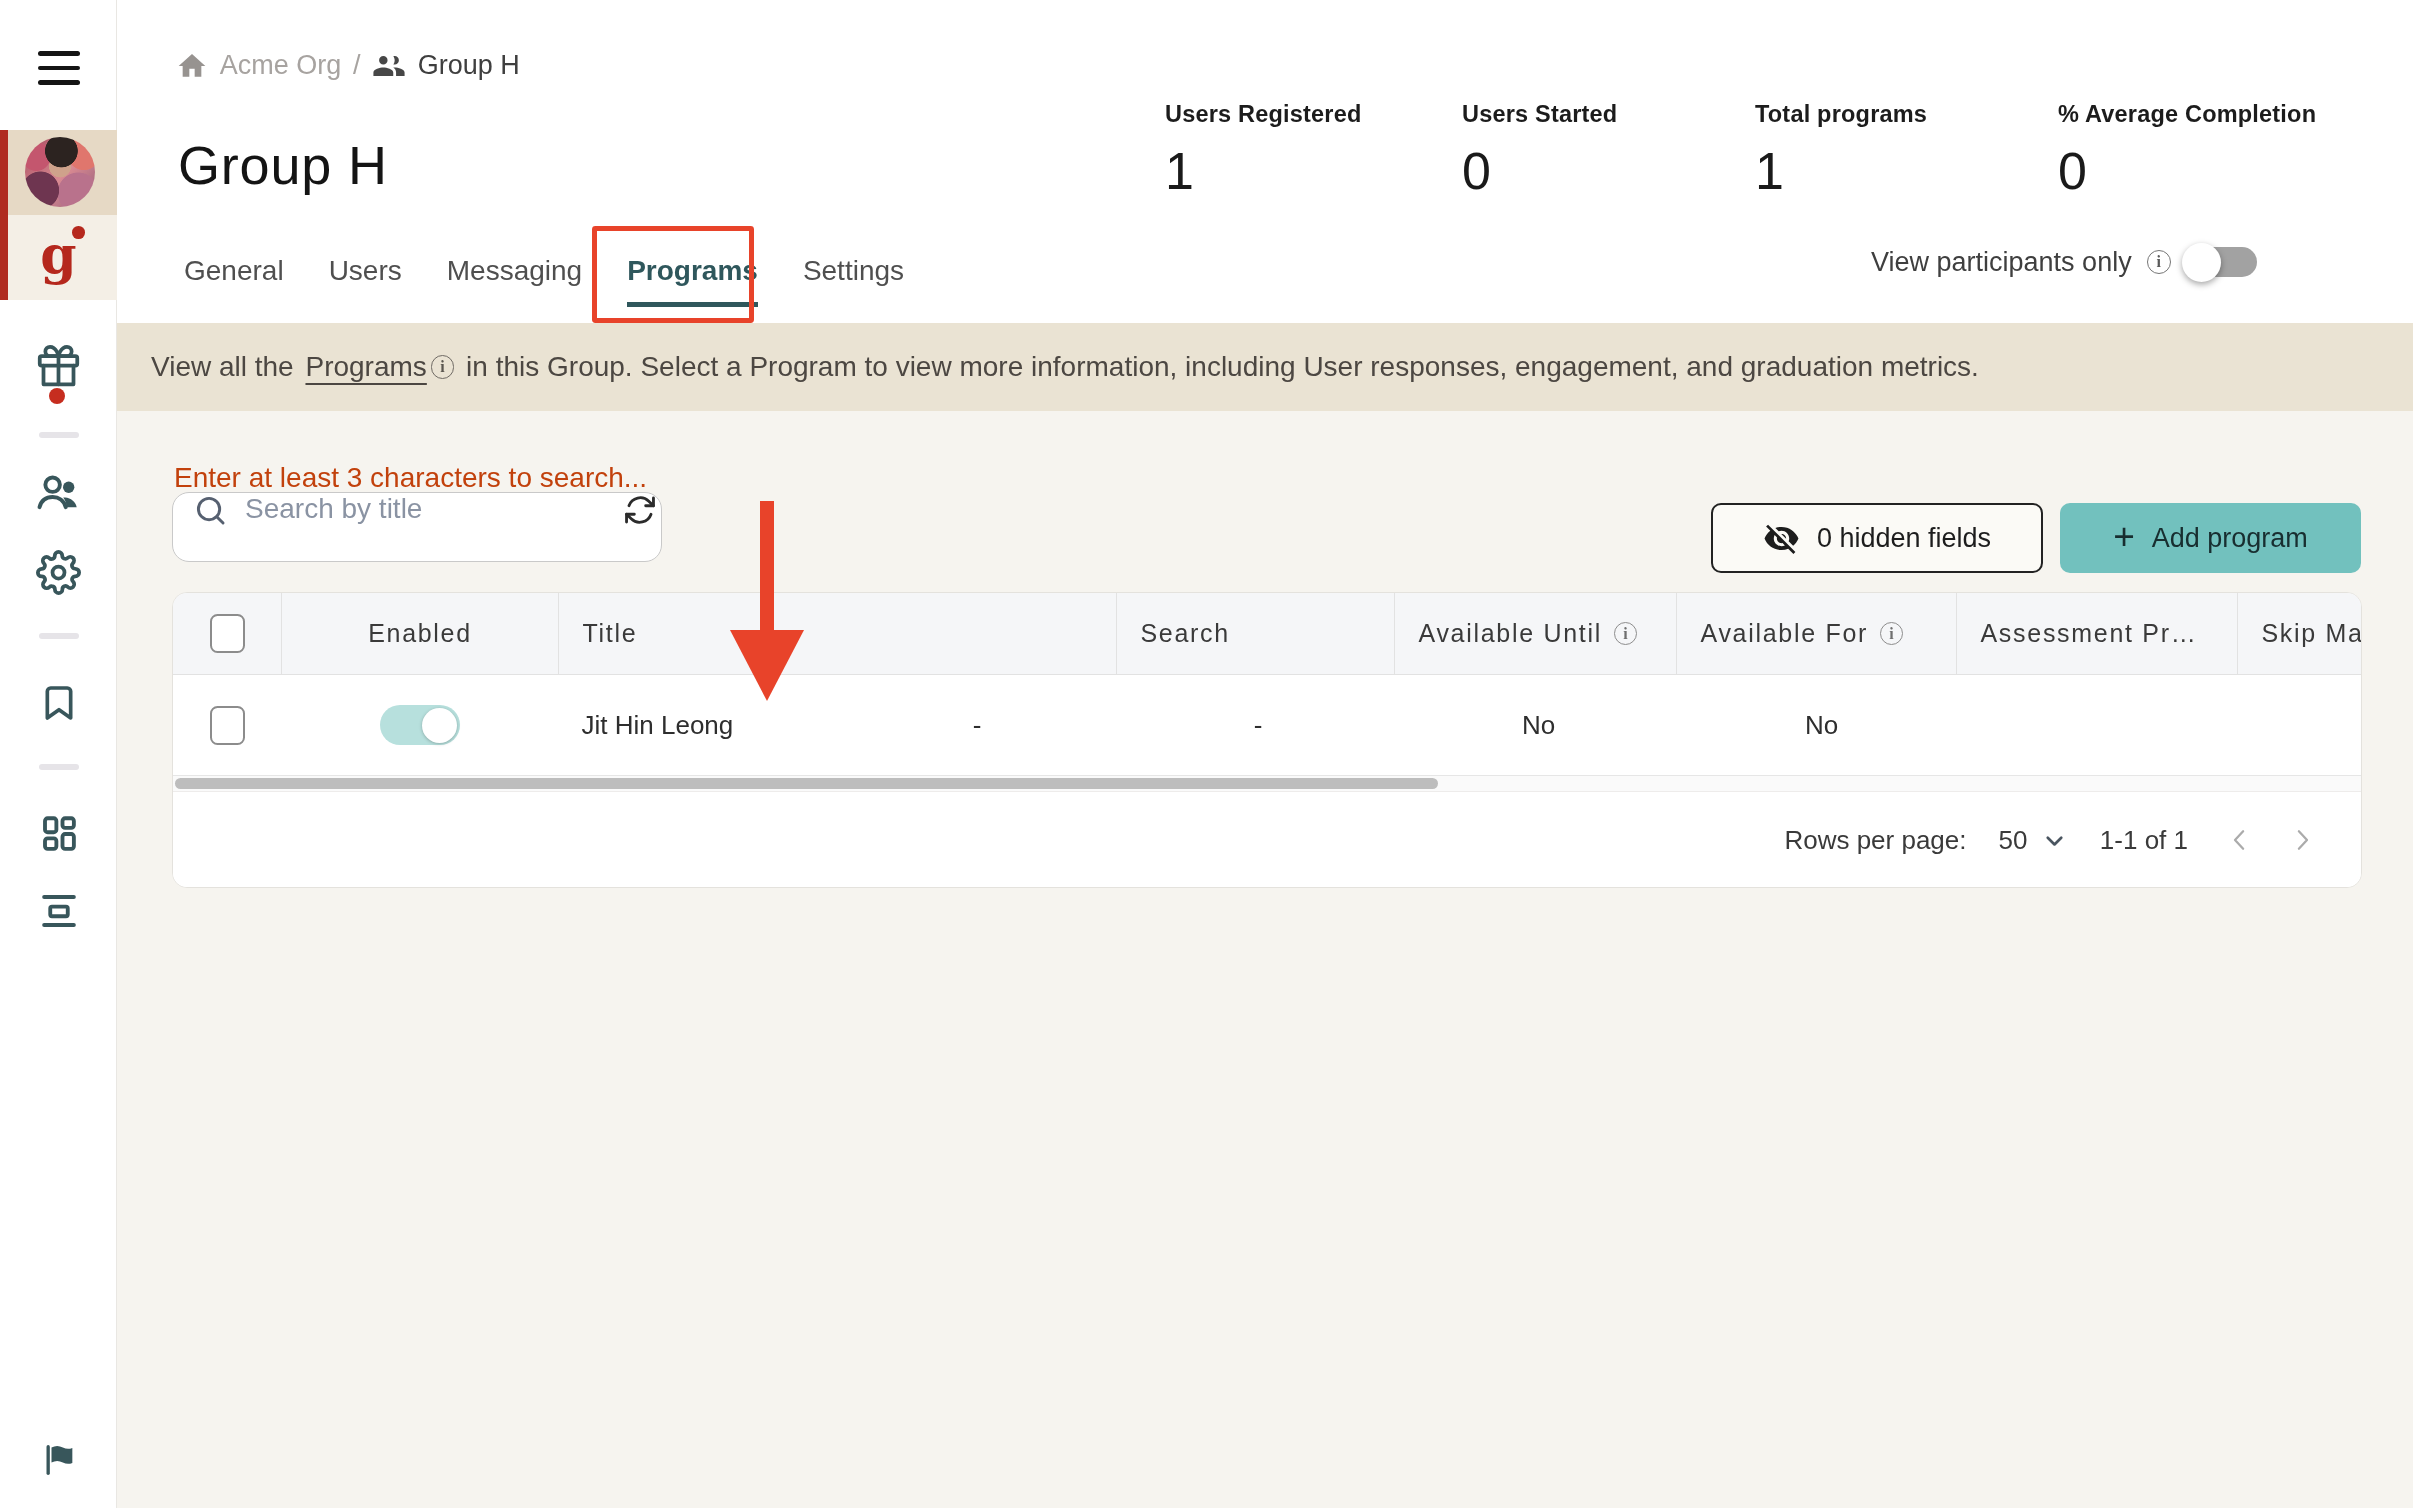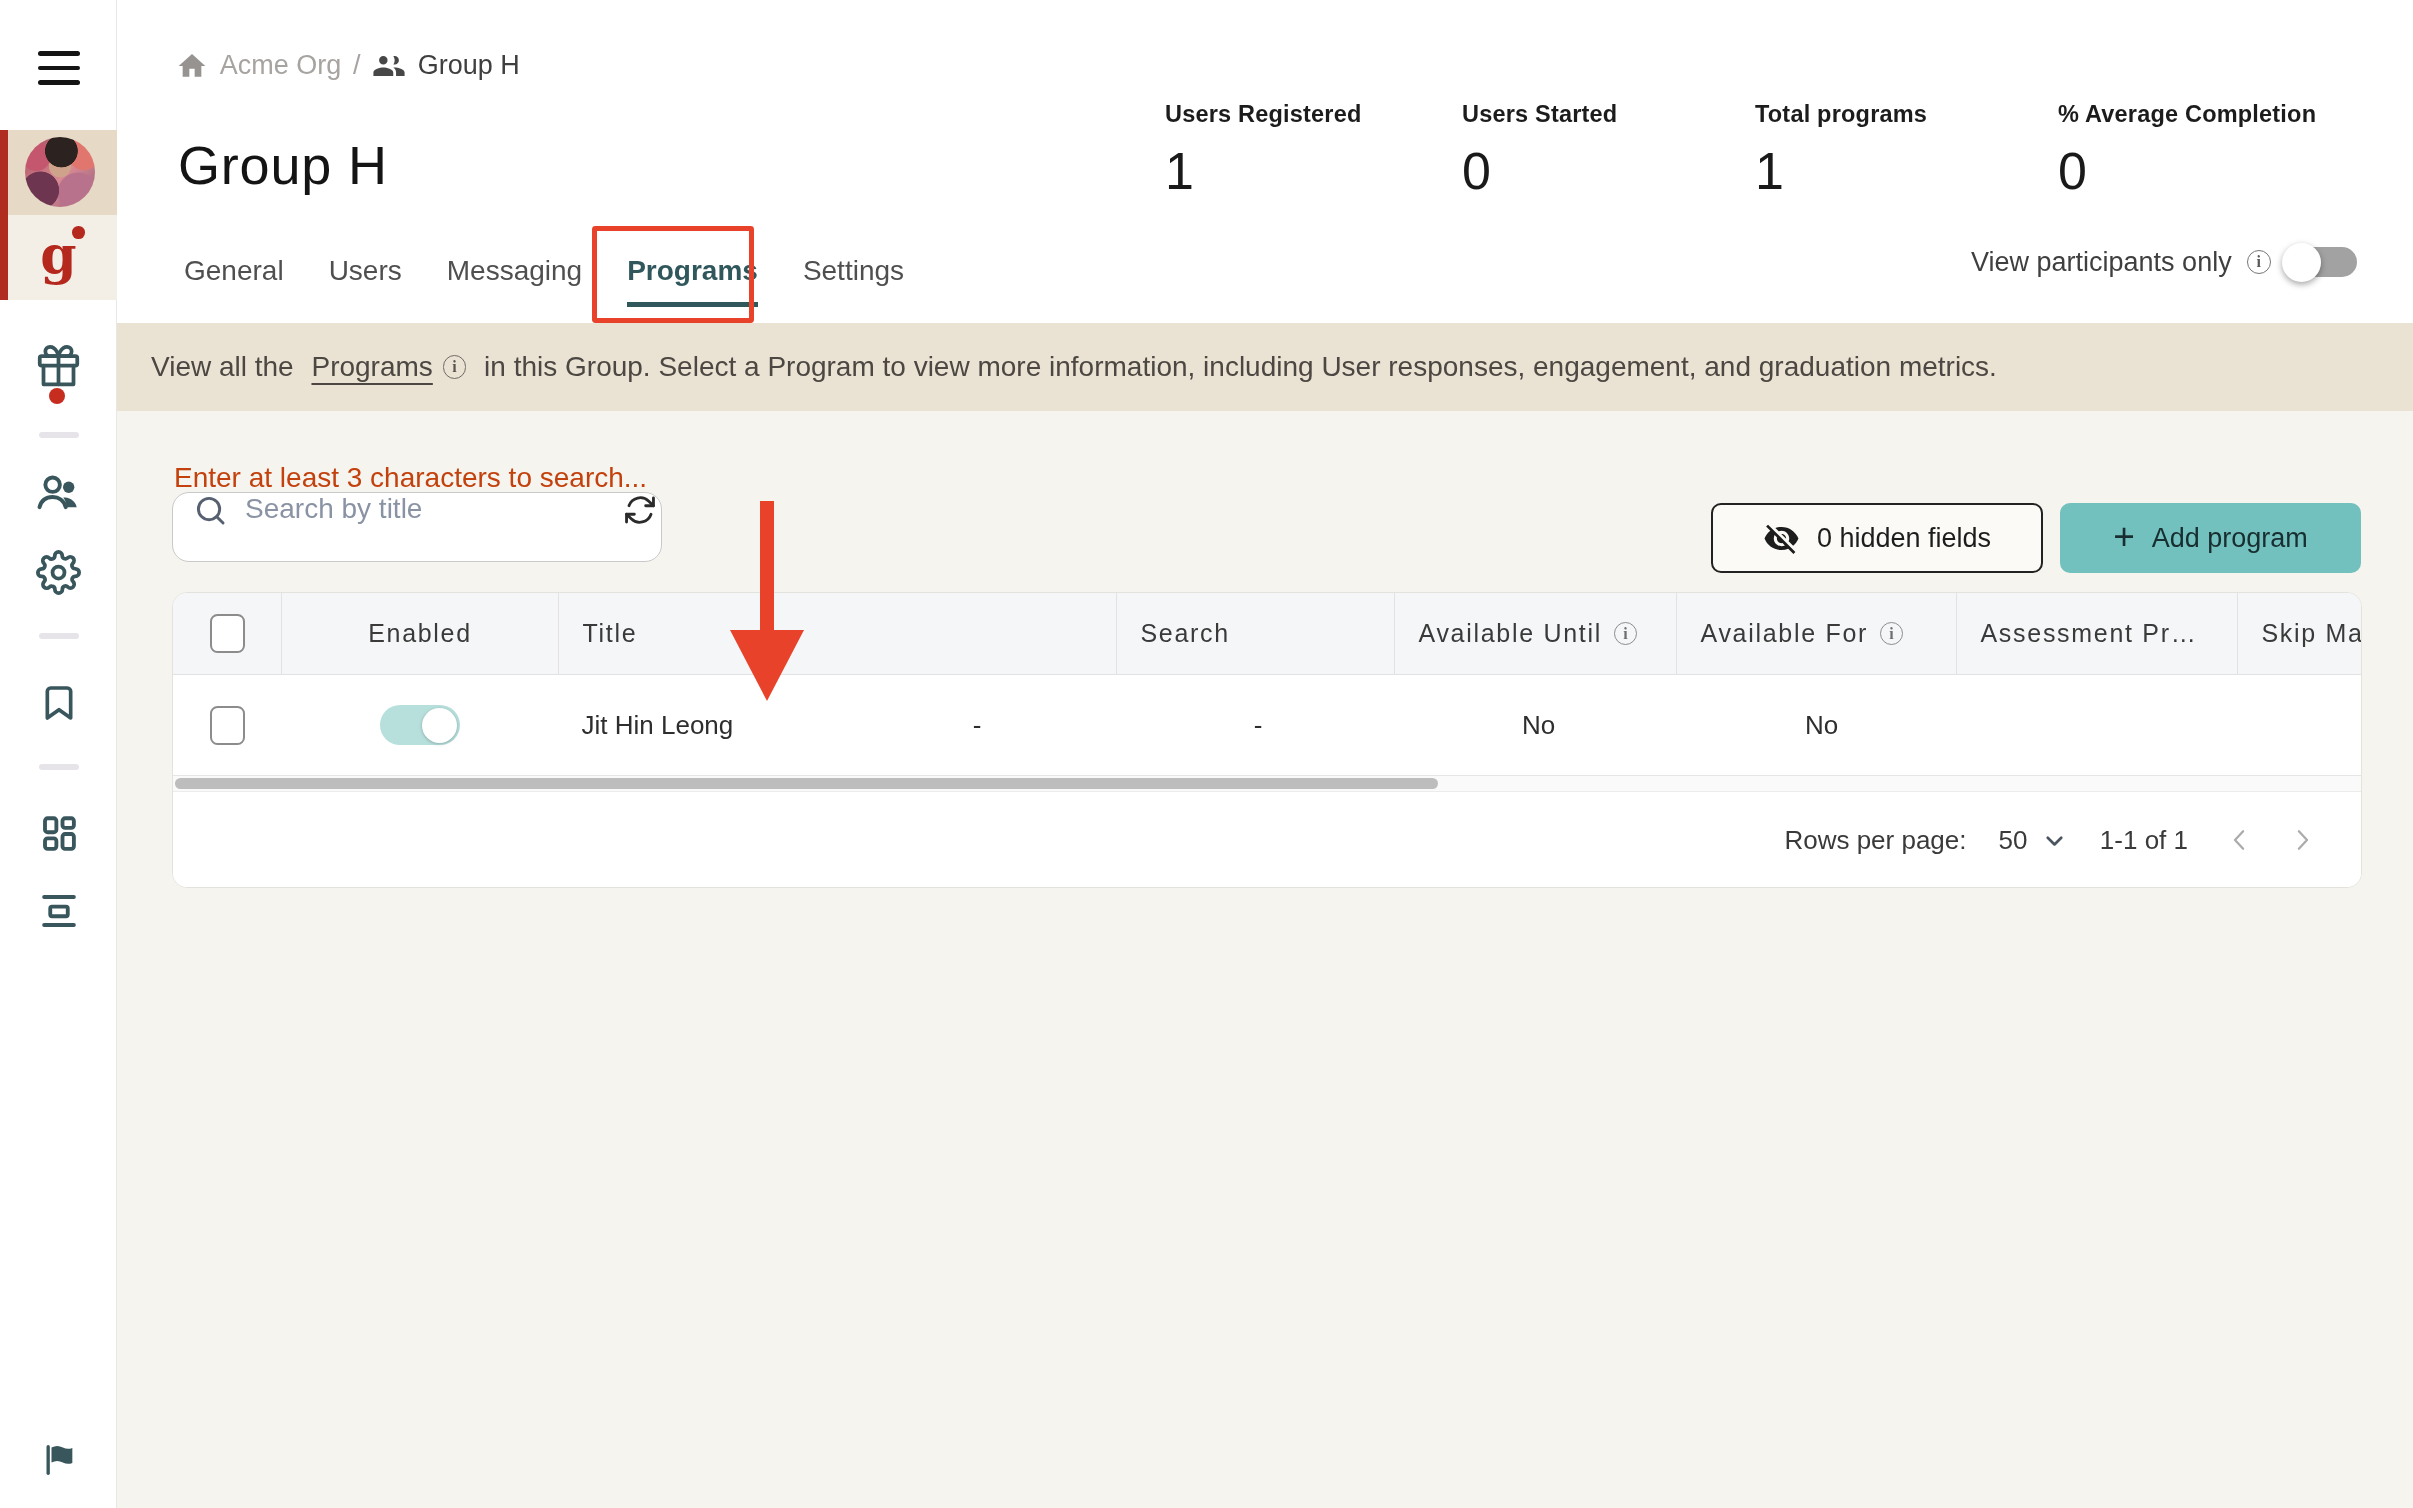--- a/index.html
+++ b/index.html
@@ -37,36 +37,36 @@
   #page-title { position:absolute; left:178px; top:134px; font-size:54px; font-weight:400; color:#141414; letter-spacing:0.8px; }
   .stat { position:absolute; top:101px; }
   .stat .lbl { font-size:23.5px; font-weight:bold; color:#1c1c1c; letter-spacing:0.2px; }
   .stat .val { margin-top:13.4px; font-size:52px; font-weight:400; color:#1a1a1a; }
 
   #tabs { position:absolute; left:184px; top:235px; height:72px; display:flex; gap:45px; align-items:center; }
   .tab { position:relative; font-size:28px; color:#4f4f4f; height:72px; display:flex; align-items:center; cursor:pointer; }
   .tab.active { color:#2f575c; font-weight:bold; }
   .tab.active::after { content:""; position:absolute; left:0; right:0; bottom:0; height:5px; background:#2f575c; }
 
-  #participants { position:absolute; left:1971px; top:235px; height:54px; display:flex; align-items:center; gap:15px; }
+  #participants { position:absolute; left:1871px; top:235px; height:54px; display:flex; align-items:center; gap:15px; }
   #participants .lbl { font-size:27px; color:#3f3f3f; }
   .toggle-off { position:relative; width:71px; height:30px; }
   .toggle-off .track { position:absolute; left:0; top:0; width:71px; height:30px; border-radius:15px; background:#a2a2a2; }
   .toggle-off .knob { position:absolute; left:-3.4px; top:-4.2px; width:39px; height:39px; border-radius:50%; background:#ffffff; box-shadow:0 2.5px 6.7px rgba(0,0,0,0.35); }
   .toggle-on { position:relative; width:80px; height:40px; }
   .toggle-on .track { position:absolute; left:0; top:0; width:80px; height:40px; border-radius:20px; background:#b7e0dd; }
   .toggle-on .knob { position:absolute; right:2.5px; top:2.5px; width:35px; height:35px; border-radius:50%; background:#ffffff; box-shadow:0 0.8px 3.4px rgba(0,0,0,0.25); }
 
   .info-i { display:inline-flex; align-items:center; justify-content:center; width:24px; height:24px;
     border:1.7px solid #767676; border-radius:50%; font-size:16px; color:#5a5a5a;
     font-family:"Liberation Serif", serif; font-weight:bold; flex:none; }
 
   
   #banner { position:absolute; left:117px; top:323px; width:2296px; height:88px; background:#eae3d3; display:flex; align-items:center; }
-  #banner .txt { margin-left:34px; font-size:28px; color:#4c4742; display:flex; align-items:center; gap:10px; white-space:pre; }
+  #banner .txt { margin-left:34px; font-size:28px; color:#4c4742; display:flex; align-items:center; gap:4px; white-space:pre; }
   #banner .link { text-decoration:underline; text-underline-offset:6.7px; }
 
   
   #content-bg { position:absolute; left:117px; top:411px; width:2296px; height:1098px; background:#f6f4ef; }
 
   #search-hint { position:absolute; left:174px; top:462px; font-size:28px; color:#c2410c; }
   #search-box { position:absolute; left:172px; top:492px; width:490px; height:70px; background:#ffffff;
     border:1.7px solid #c9c9c9; border-radius:17px; display:flex; align-items:flex-start; padding:0 20px; gap:17px; }
   #search-box input { flex:1; border:none; outline:none; font-size:28px; color:#333; background:transparent; font-family:"Liberation Sans", sans-serif; }
   #search-box input::placeholder { color:#8a93a3; opacity:1; }

